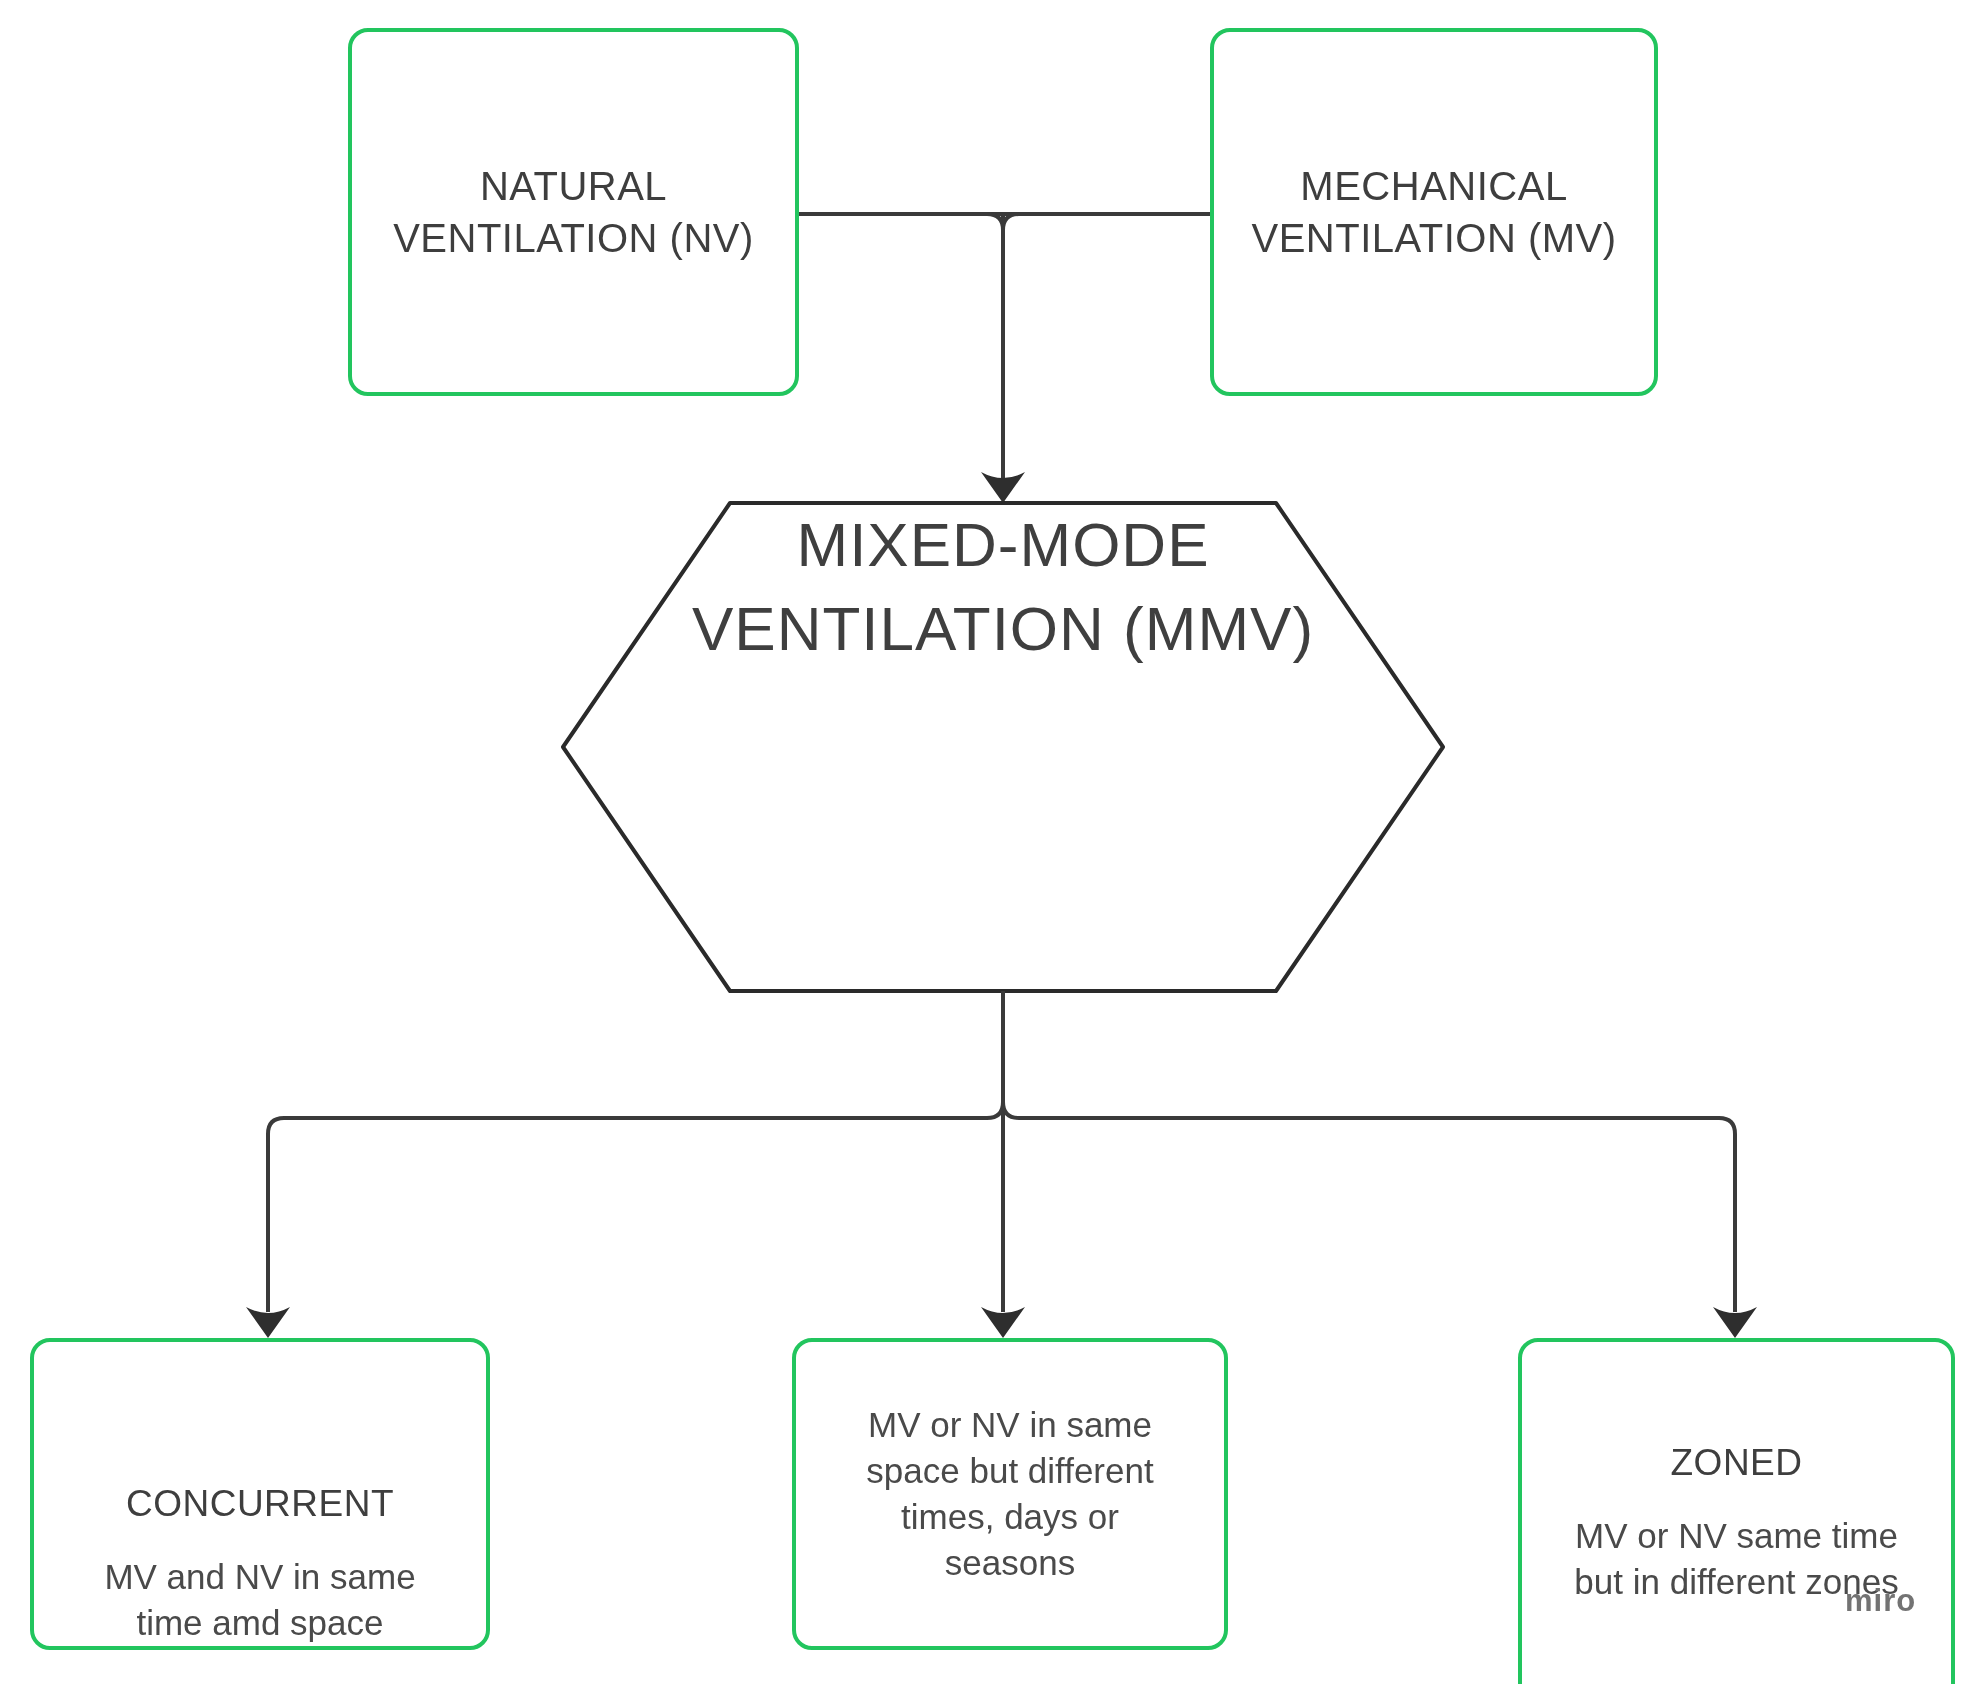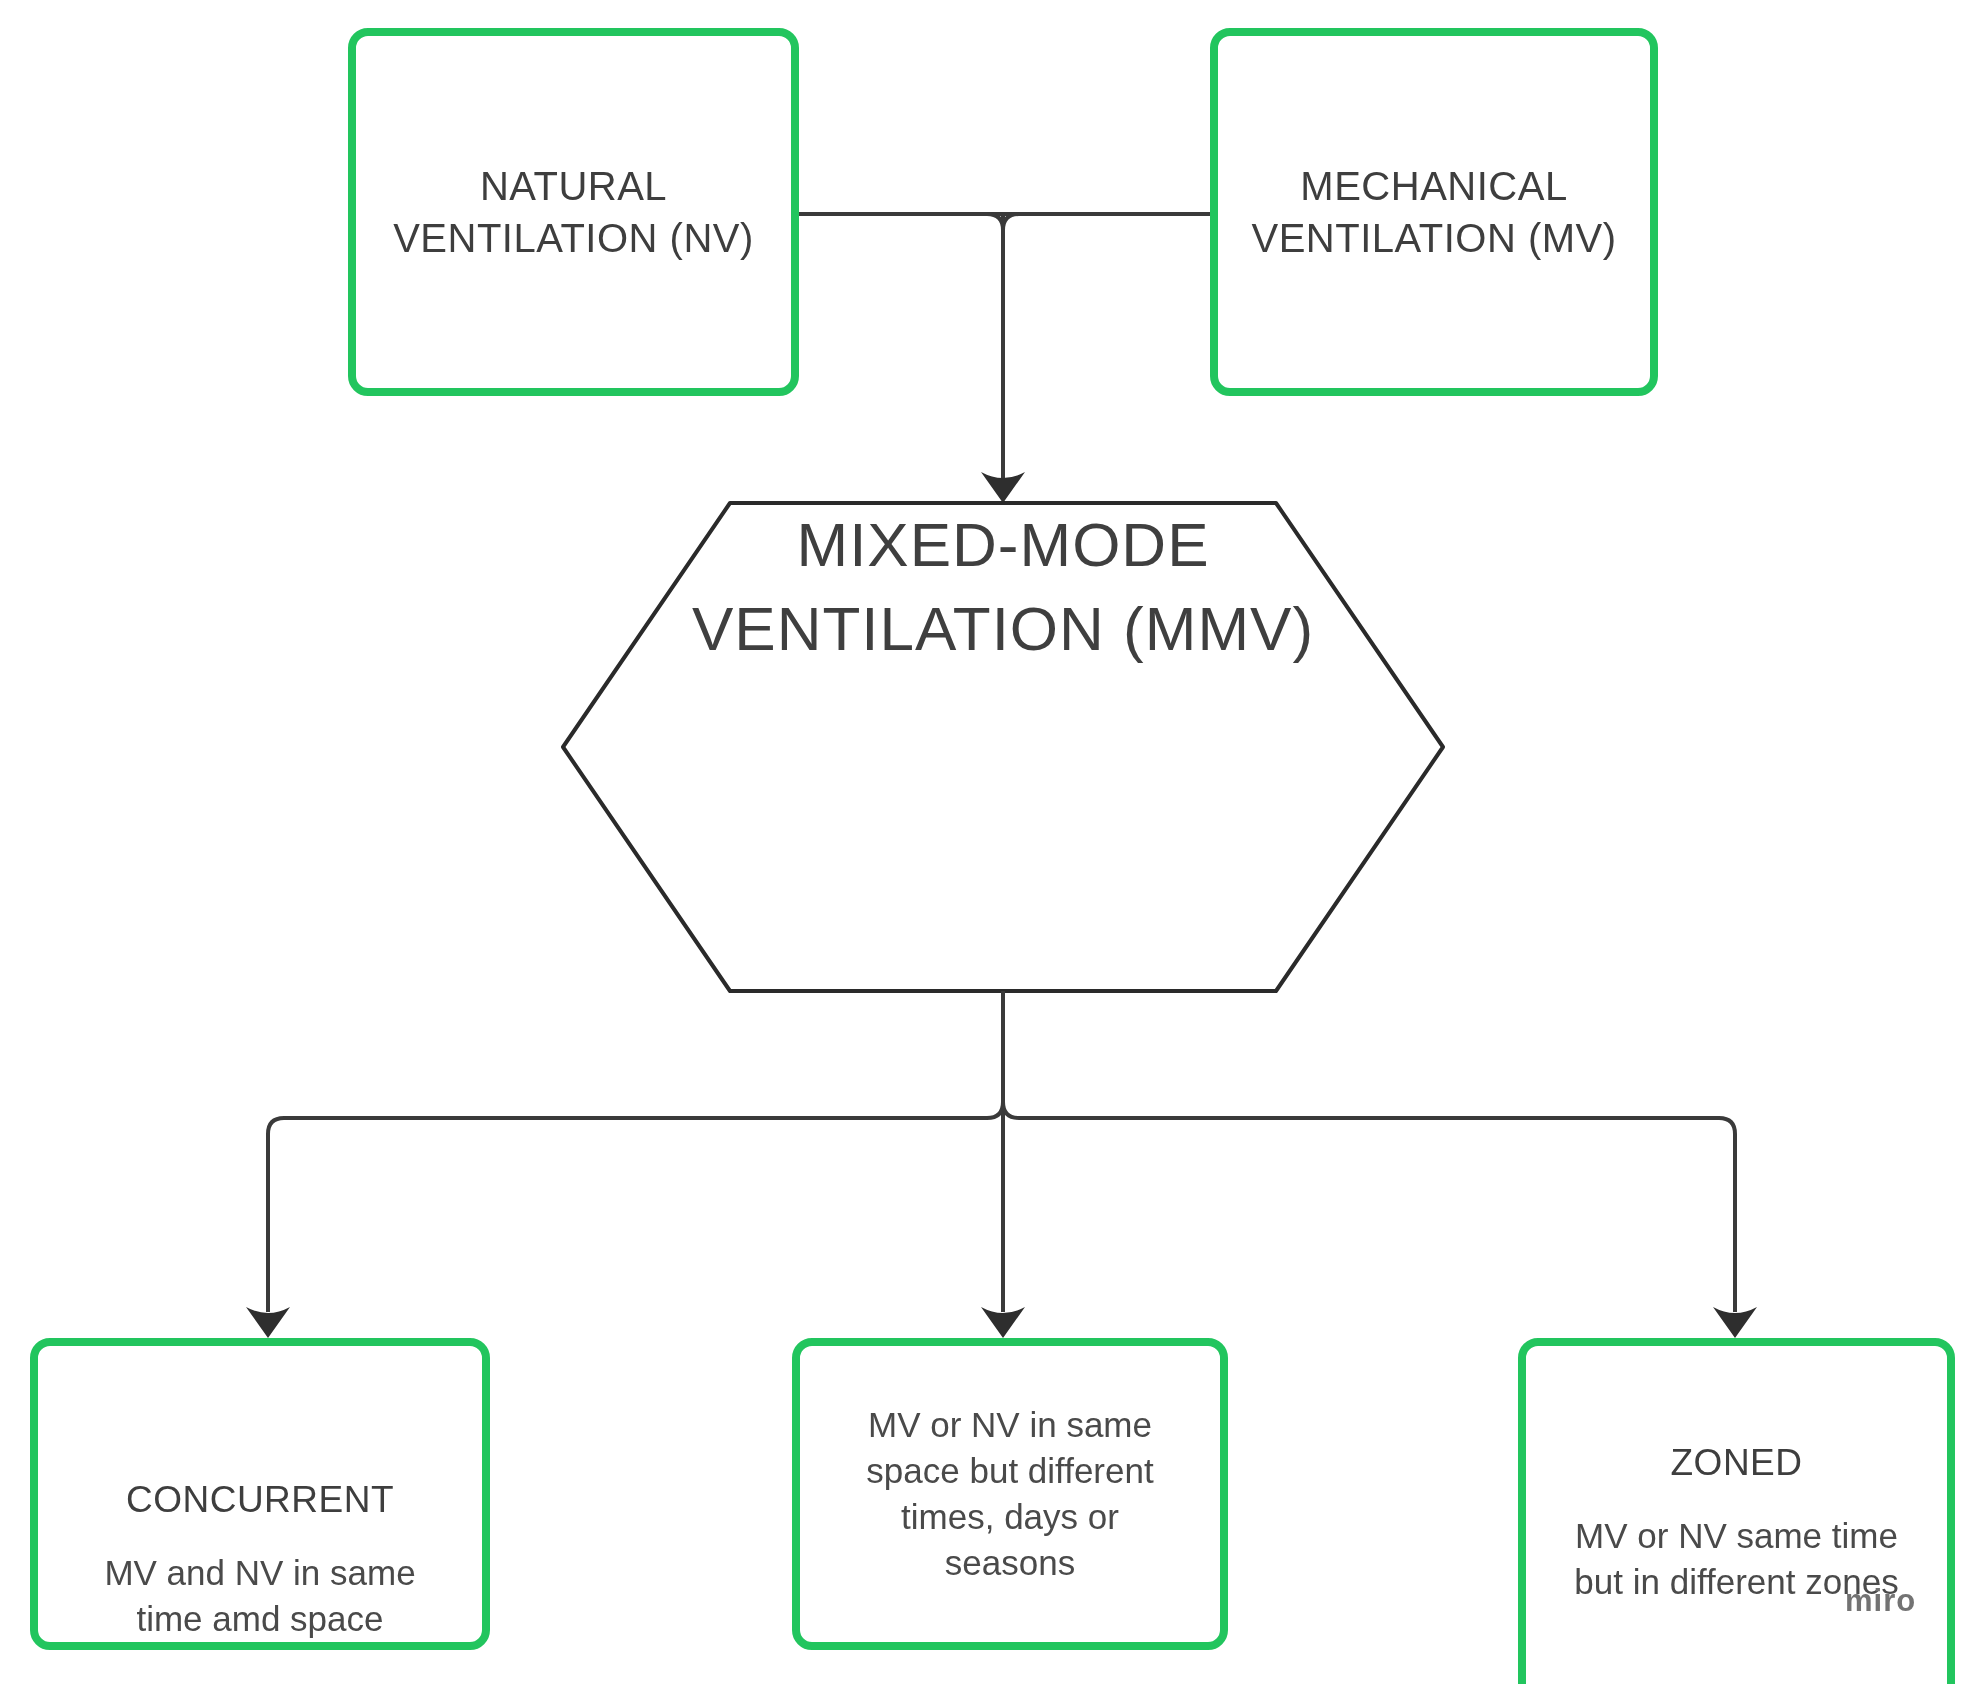--- a/index.html
+++ b/index.html
@@ -18,21 +18,21 @@
   .connector-layer {
     position: absolute;
     left: 0;
     top: 0;
     width: 1981px;
     height: 1684px;
   }
   .node {
     position: absolute;
     box-sizing: border-box;
-    border: 8px solid #22c55e;
+    border: 4px solid #22c55e;
     border-radius: 20px;
     background: #ffffff;
     display: flex;
     flex-direction: column;
     align-items: center;
     justify-content: center;
     text-align: center;
   }
   .node-label {
     white-space: pre-line;

